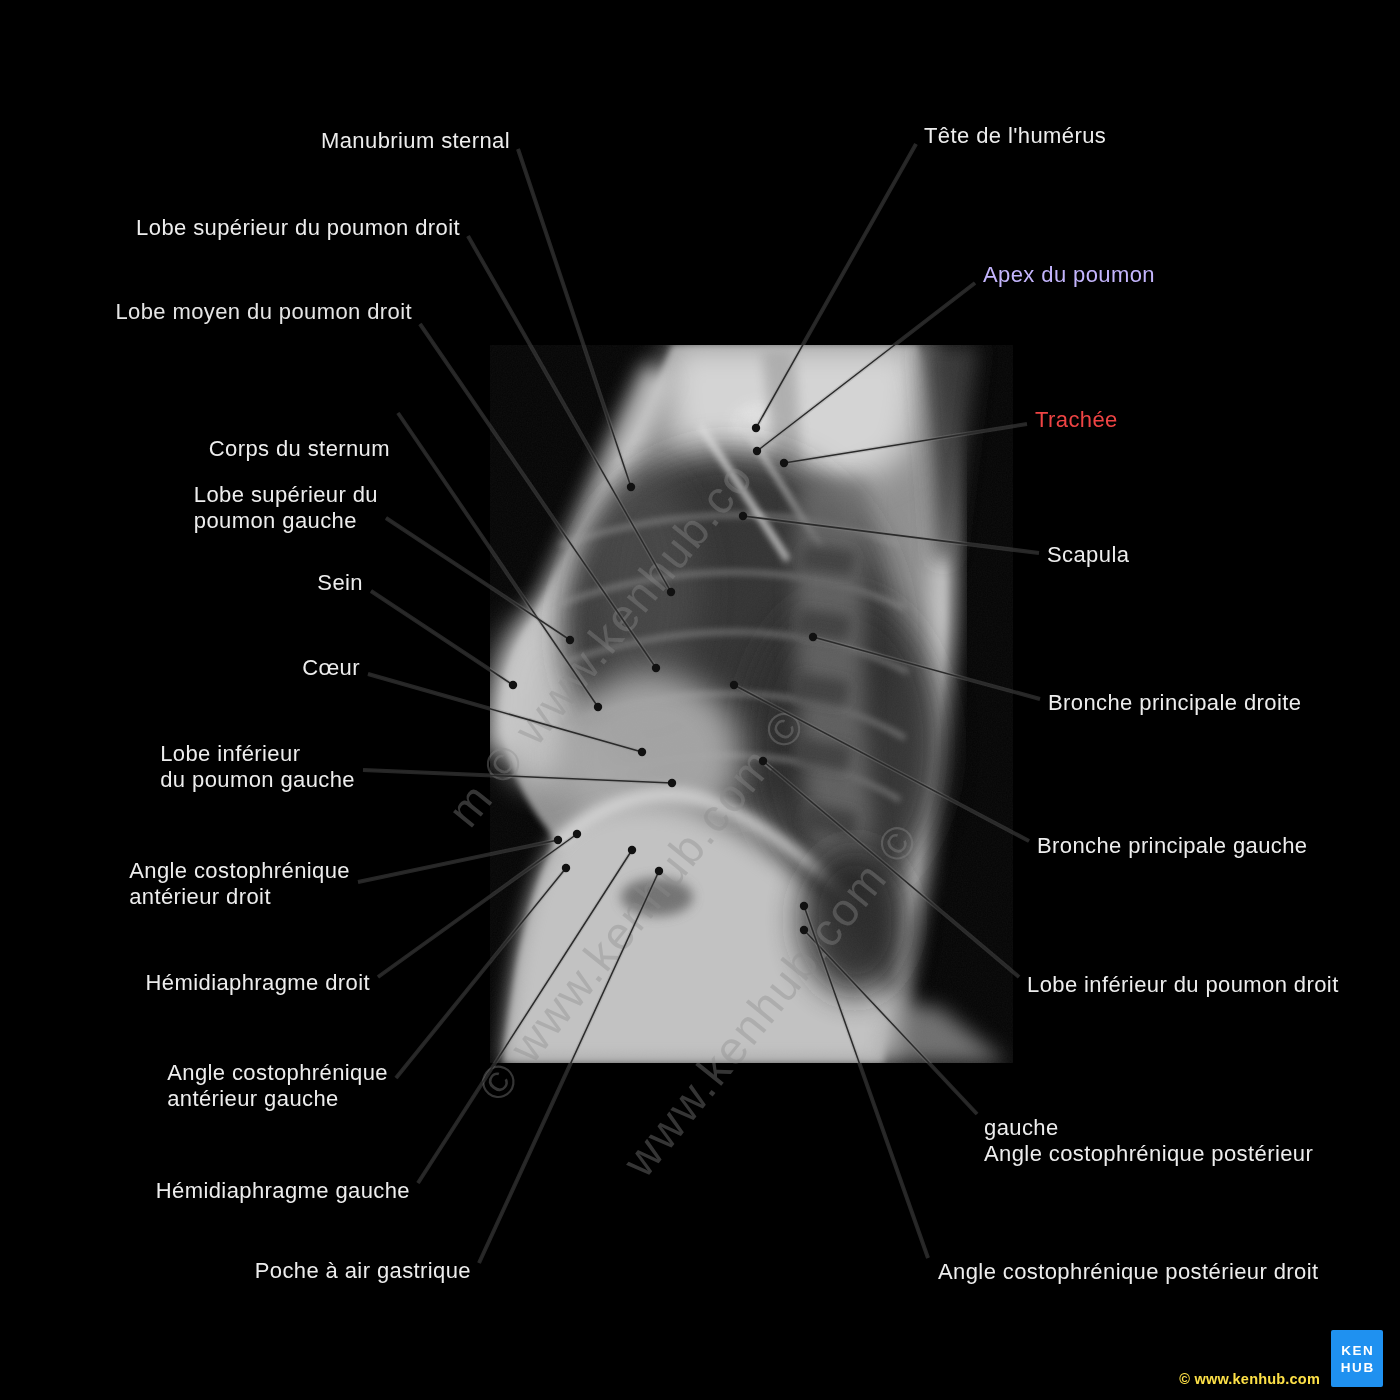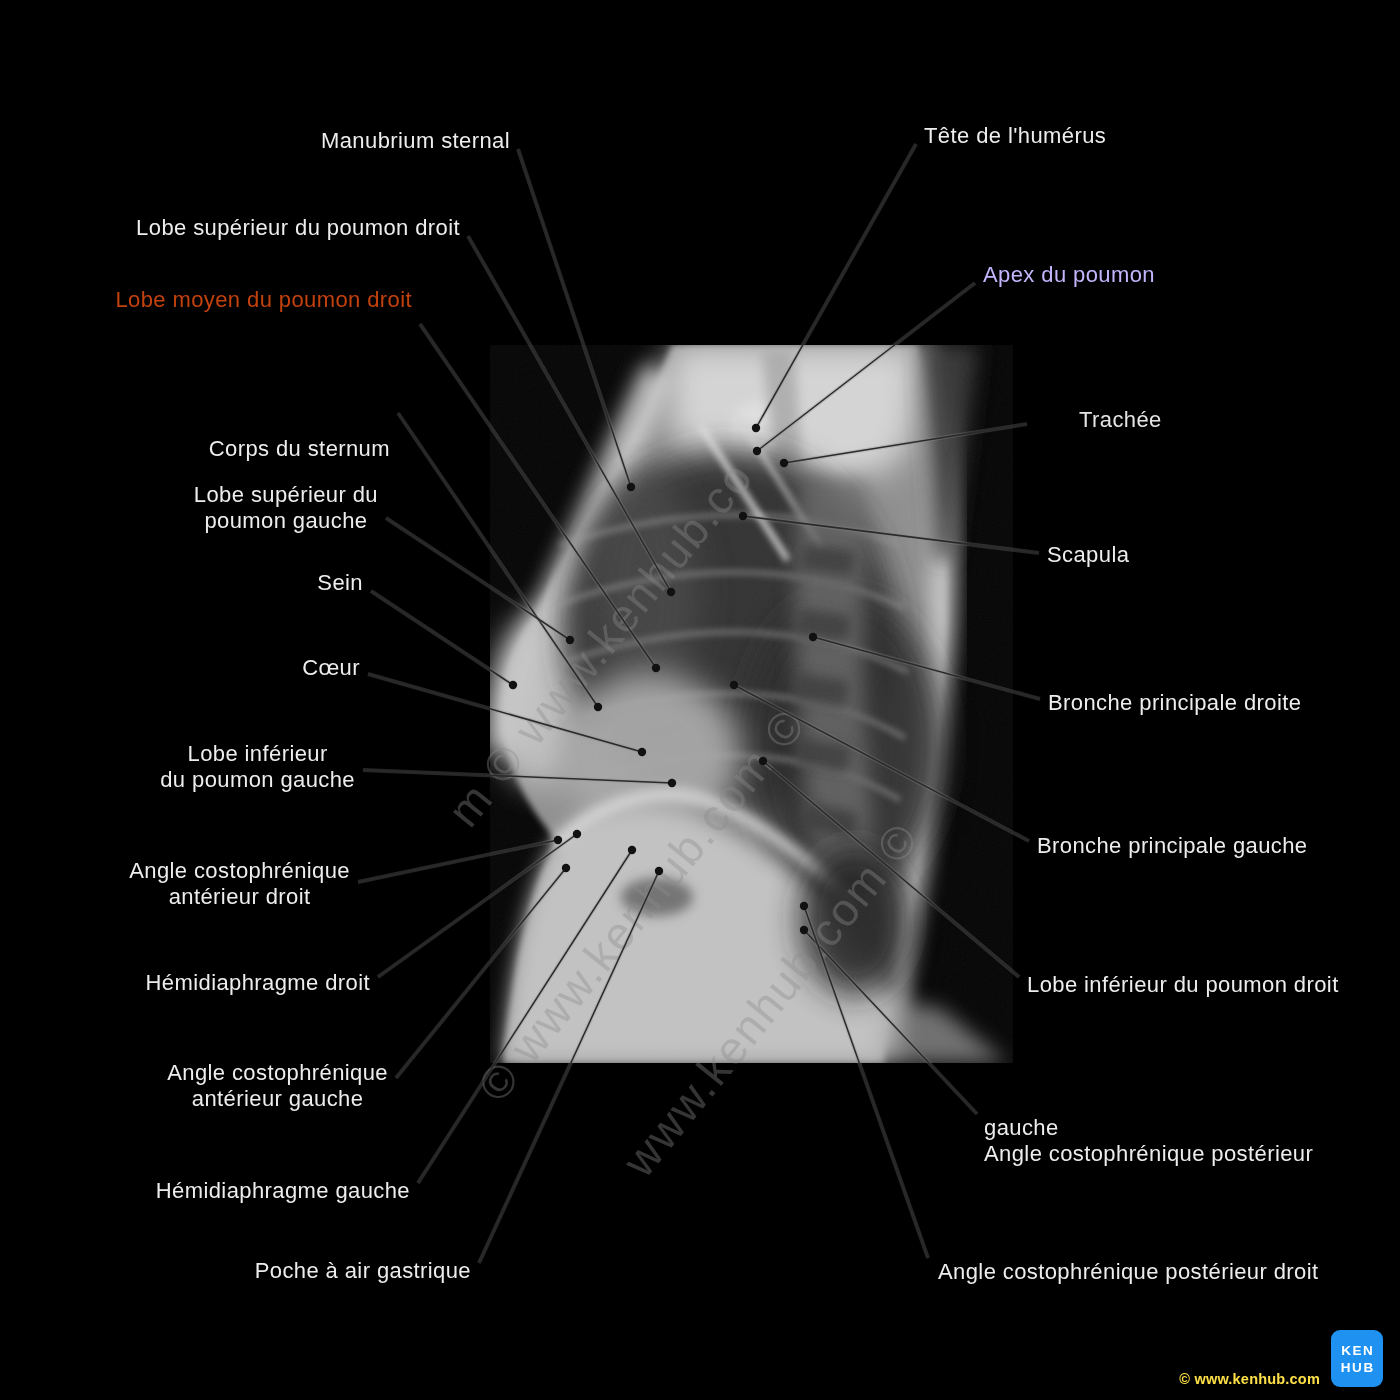--- a/index.html
+++ b/index.html
@@ -6,25 +6,25 @@
   .stage{
     position:relative;width:1400px;height:1400px;background:#000;
     overflow:hidden;font-family:"Liberation Sans","DejaVu Sans",sans-serif;
   }
   .stage svg{position:absolute;left:0;top:0;}
   #labels{position:absolute;left:0;top:0;width:100%;height:100%;}
   .anat-label{
     position:absolute;color:#ededed;font-size:22px;line-height:26px;
     letter-spacing:.4px;white-space:nowrap;transform:translateY(-50%);
   }
-  .anat-label.left{text-align:center;}
+  .anat-label.left{text-align:left;}
   .anat-label.right{text-align:left;}
   .logo{
     position:absolute;left:1331px;top:1330px;width:52px;height:57px;
-    border-radius:9px;display:flex;flex-direction:column;align-items:center;
+    border-radius:2px;display:flex;flex-direction:column;align-items:center;
     justify-content:center;color:#fff;font-weight:700;font-size:13.5px;
     line-height:17px;letter-spacing:1.6px;text-indent:1.6px;
   }
   .copyright{
     position:absolute;right:80px;top:1371px;font-size:14.5px;font-weight:600;
     letter-spacing:.2px;
   }
 </style>
 </head>
 <body>
@@ -241,21 +241,21 @@
       </g>
   </svg>
 
   <div id="labels">
       <div class="anat-label left" style="top: 141px; right: 890px; color: rgb(237, 237, 237);">
         <div>Manubrium sternal</div>
       </div>
       <div class="anat-label left" style="top: 228px; right: 940px; color: rgb(237, 237, 237);">
         <div>Lobe supérieur du poumon droit</div>
       </div>
-      <div class="anat-label left" style="top: 300px; right: 988px; color: #c2410c; margin-left: 40px;">
+      <div class="anat-label left" style="top: 312px; right: 988px; color: #e5e5e5; margin-left: 40px;">
         <div>Lobe moyen du poumon droit</div>
       </div>
       <div class="anat-label left" style="top: 405px; right: 1010px; color: rgb(237, 237, 237); margin-top: 44px;">
         <div>Corps du sternum</div>
       </div>
       <div class="anat-label left" style="top: 508px; right: 1022px; color: rgb(237, 237, 237);">
         <div>Lobe supérieur du</div>
         <div>poumon gauche</div>
       </div>
       <div class="anat-label left" style="top: 583px; right: 1037px; color: rgb(237, 237, 237);">
@@ -284,21 +284,21 @@
       </div>
       <div class="anat-label left" style="top: 1271px; right: 929px; color: rgb(237, 237, 237);">
         <div>Poche à air gastrique</div>
       </div>
       <div class="anat-label right" style="top: 136px; left: 924px; color: rgb(237, 237, 237);">
         <div>Tête de l'humérus</div>
       </div>
       <div class="anat-label right" style="top: 275px; left: 983px; color: #c4b5fd;">
         <div>Apex du poumon</div>
       </div>
-      <div class="anat-label right" style="top: 420px; left: 1035px; color: #e5e5e5; margin-left: 44px;">
+      <div class="anat-label right" style="top: 420px; left: 1035px; color: #ef4444;">
         <div>Trachée</div>
       </div>
       <div class="anat-label right" style="top: 555px; left: 1047px; color: rgb(237, 237, 237);">
         <div>Scapula</div>
       </div>
       <div class="anat-label right" style="top: 703px; left: 1048px; color: rgb(237, 237, 237);">
         <div>Bronche principale droite</div>
       </div>
       <div class="anat-label right" style="top: 846px; left: 1037px; color: rgb(237, 237, 237);">
         <div>Bronche principale gauche</div>

